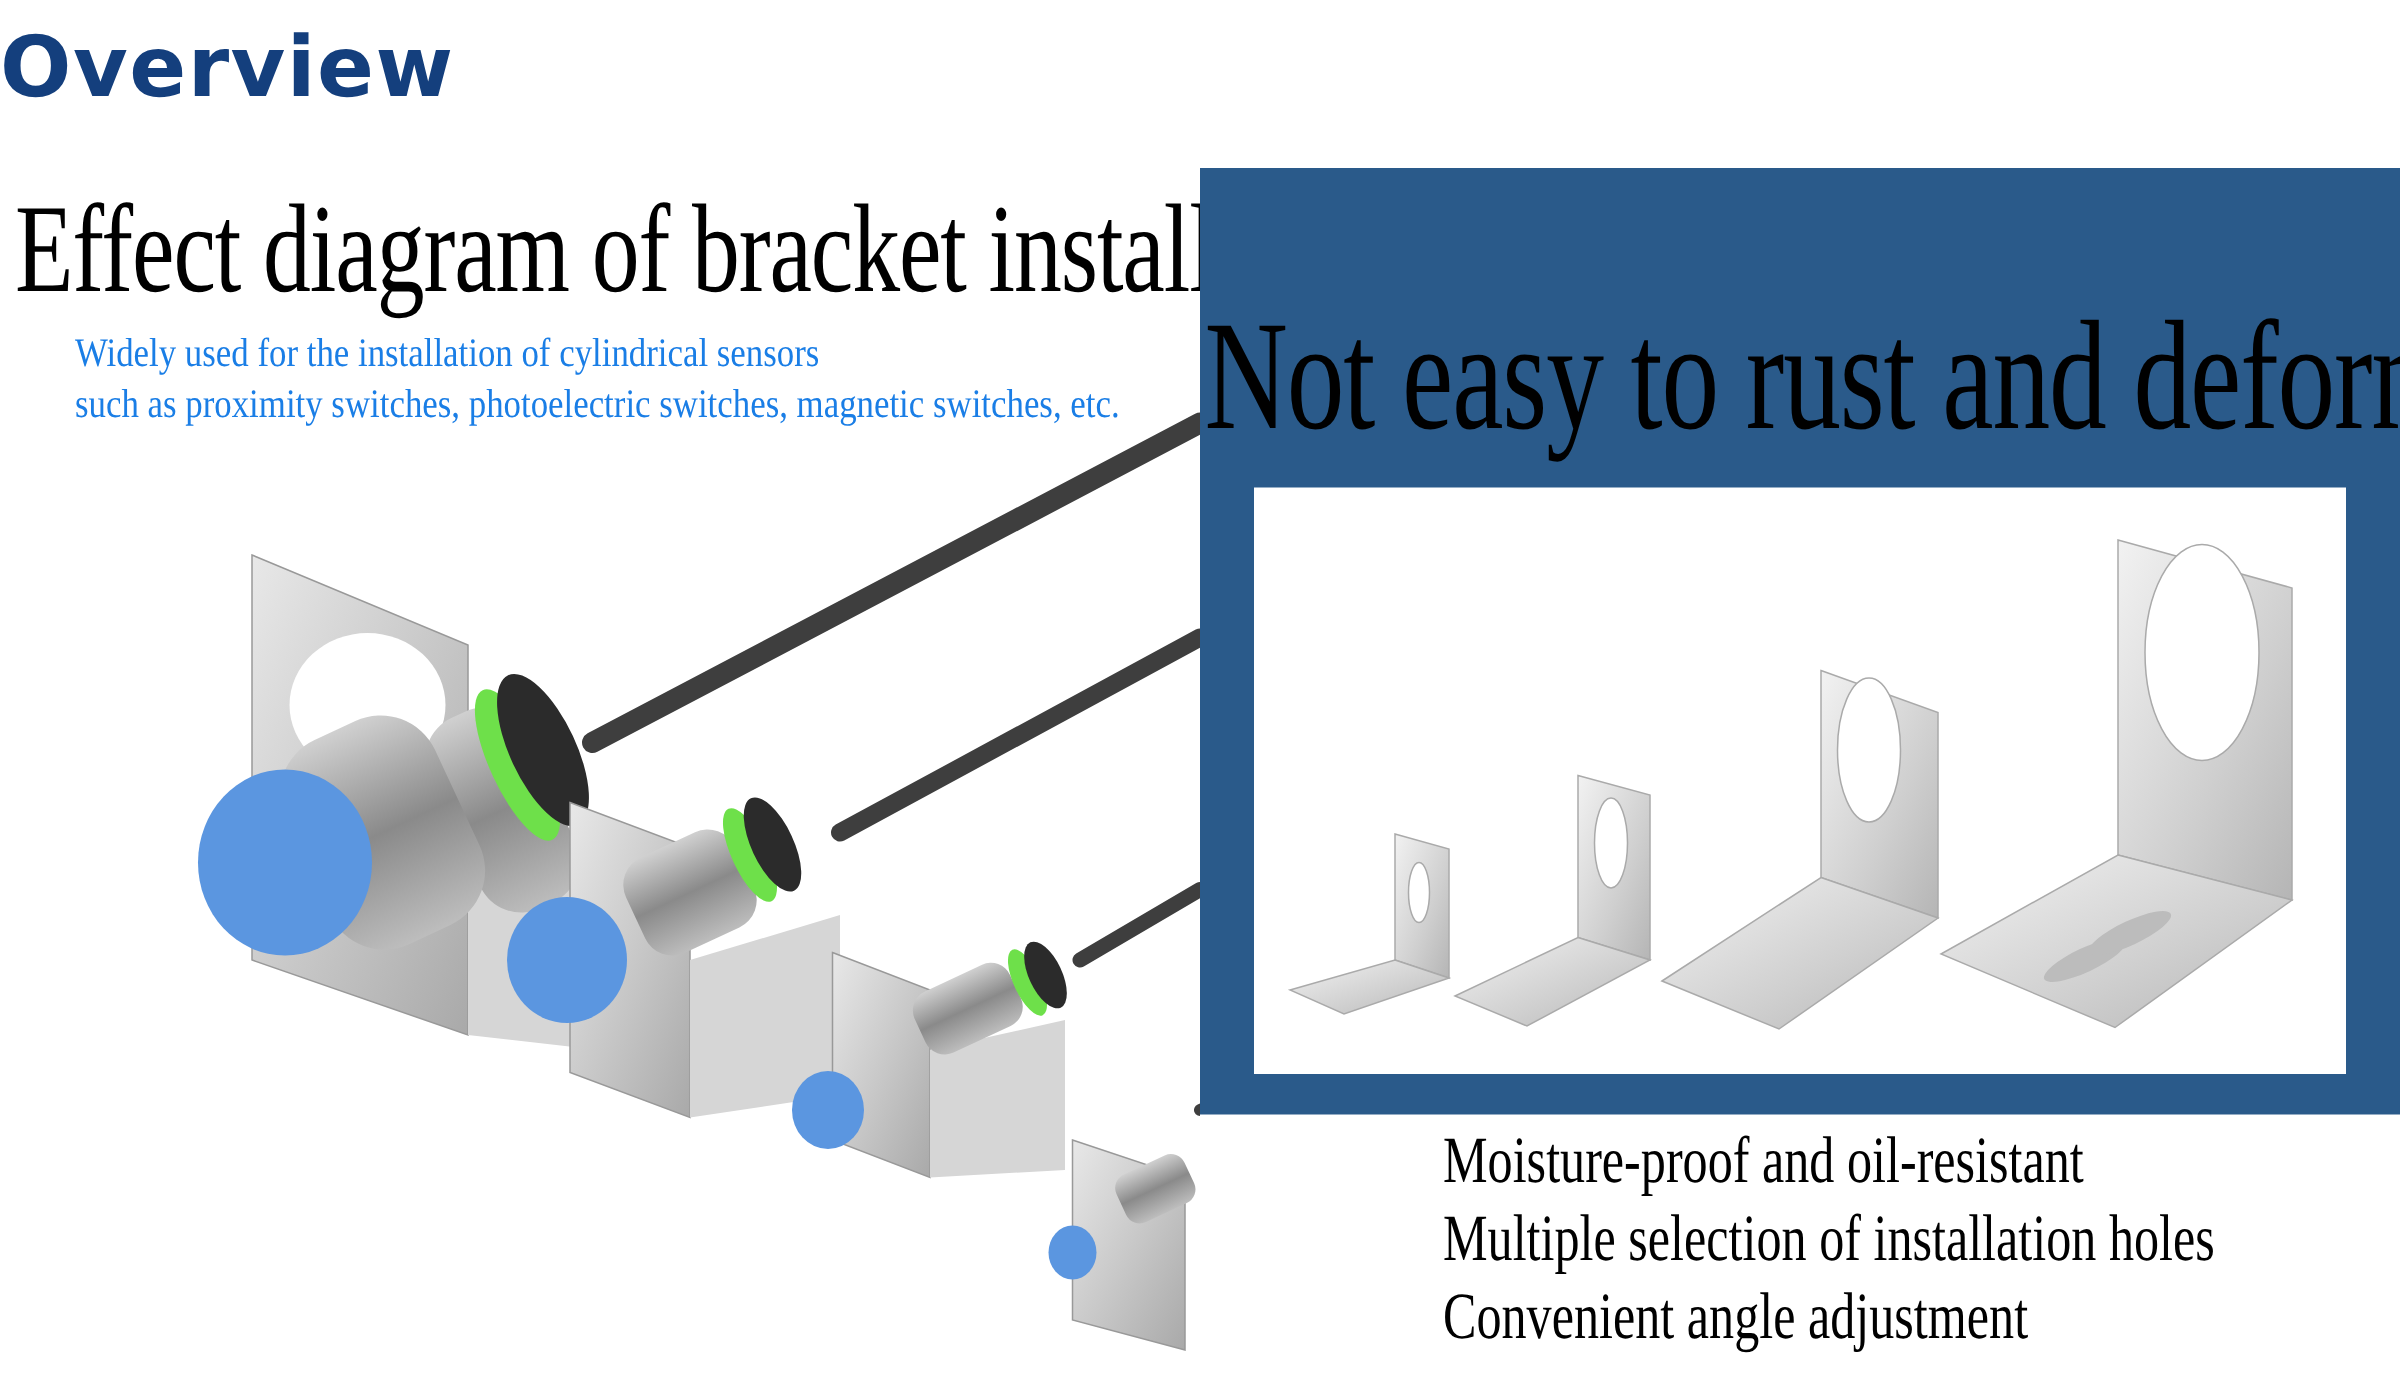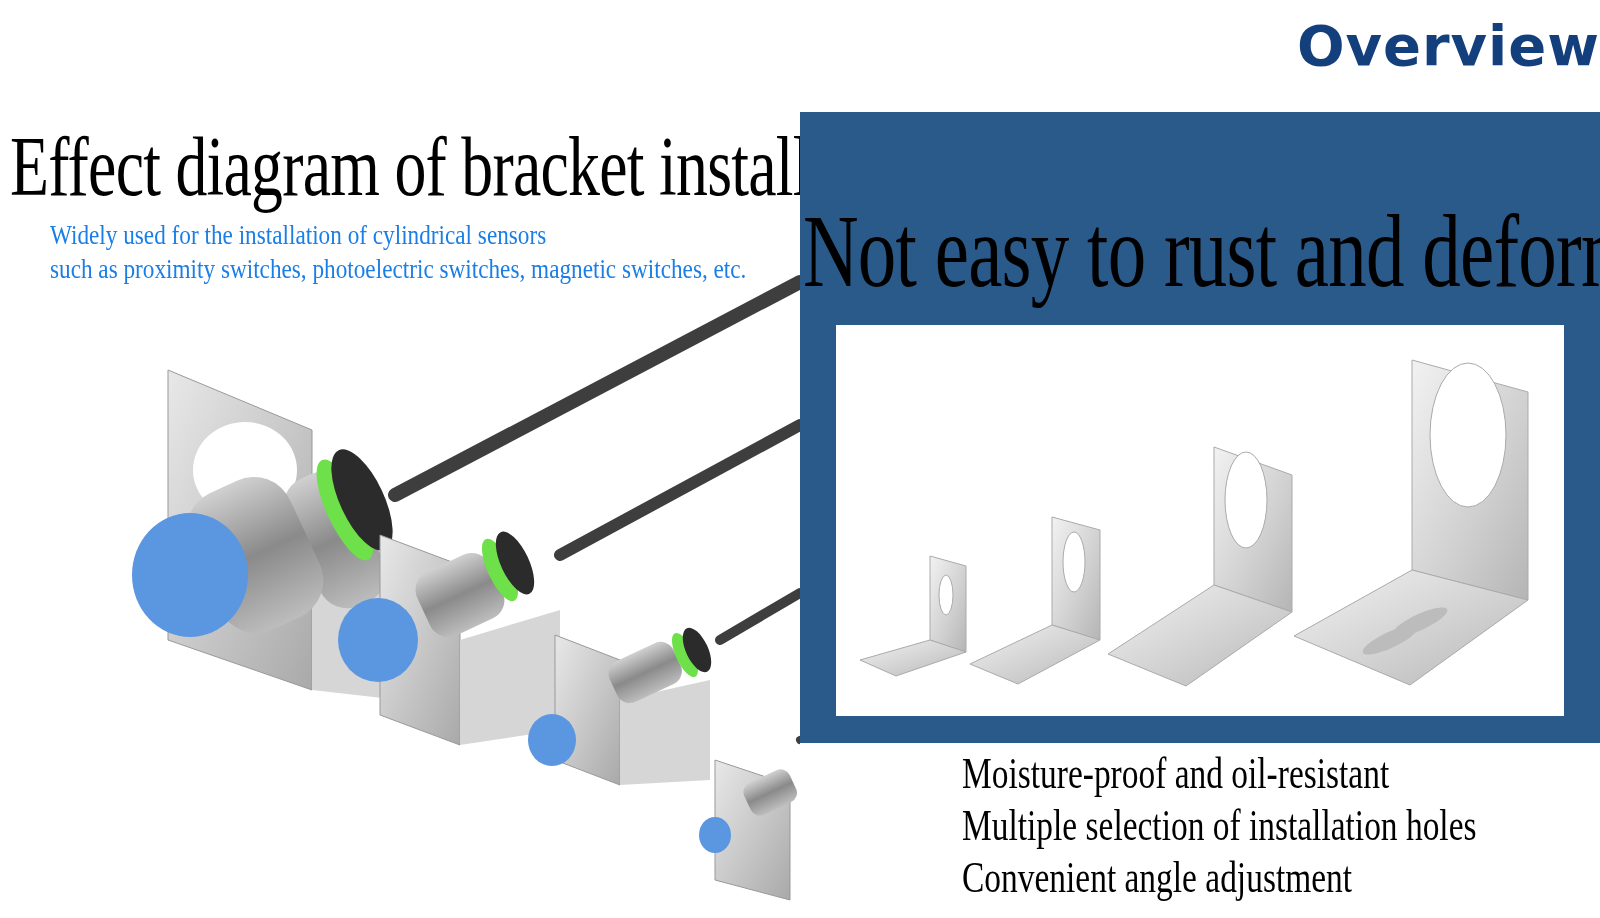--- a/index.html
+++ b/index.html
@@ -1,17 +1,17 @@
 <!DOCTYPE html>
 <html style="--title: #143f7d;"><head>
   <meta charset="utf-8">
   <style>
     html, body { margin:0; padding:0; }
     body { width:1600px; height:918px; background:#ffffff; position:relative; overflow:hidden; font-family:"Liberation Serif", serif; }
-    .page-title { position:absolute; left:0; top:8px; width:1600px; text-align:right; font-family:"DejaVu Sans", sans-serif; font-weight:bold; font-size:56px; color:var(--title,#143f7d); letter-spacing:1px; line-height:76px; }
+    .page-title { position:absolute; left:0; top:8px; width:1600px; text-align:left; font-family:"DejaVu Sans", sans-serif; font-weight:bold; font-size:56px; color:var(--title,#143f7d); letter-spacing:1px; line-height:76px; }
     .left-title { position:absolute; left:10px; top:122px; font-family:"Liberation Serif", serif; font-size:84px; line-height:90px; color:#000; transform:scaleX(0.76); transform-origin:left top; white-space:nowrap; letter-spacing:-1px; }
     .left-sub { position:absolute; left:50px; top:218px; font-family:"Liberation Serif", serif; font-size:27px; line-height:34px; color:#1a7ee6; transform:scaleX(0.86); transform-origin:left top; white-space:nowrap; }
     .illus { position:absolute; left:100px; top:270px; width:700px; height:648px; }
     .blue-panel { position:absolute; left:800px; top:112px; width:800px; height:631px; background:#2a5a8a; }
     .right-title { position:absolute; left:803px; top:196px; font-family:"Liberation Serif", serif; font-size:104px; line-height:110px; color:#000; transform:scaleX(0.74); transform-origin:left top; white-space:nowrap; letter-spacing:-1px; }
     .white-box { position:absolute; left:836px; top:325px; width:728px; height:391px; background:#fff; }
     .features { position:absolute; left:962px; top:748px; }
     .feature { font-family:"Liberation Serif", serif; font-size:44px; line-height:52px; color:#000; transform:scaleX(0.76); transform-origin:left top; white-space:nowrap; height:52px; }
   </style>
 </head>

